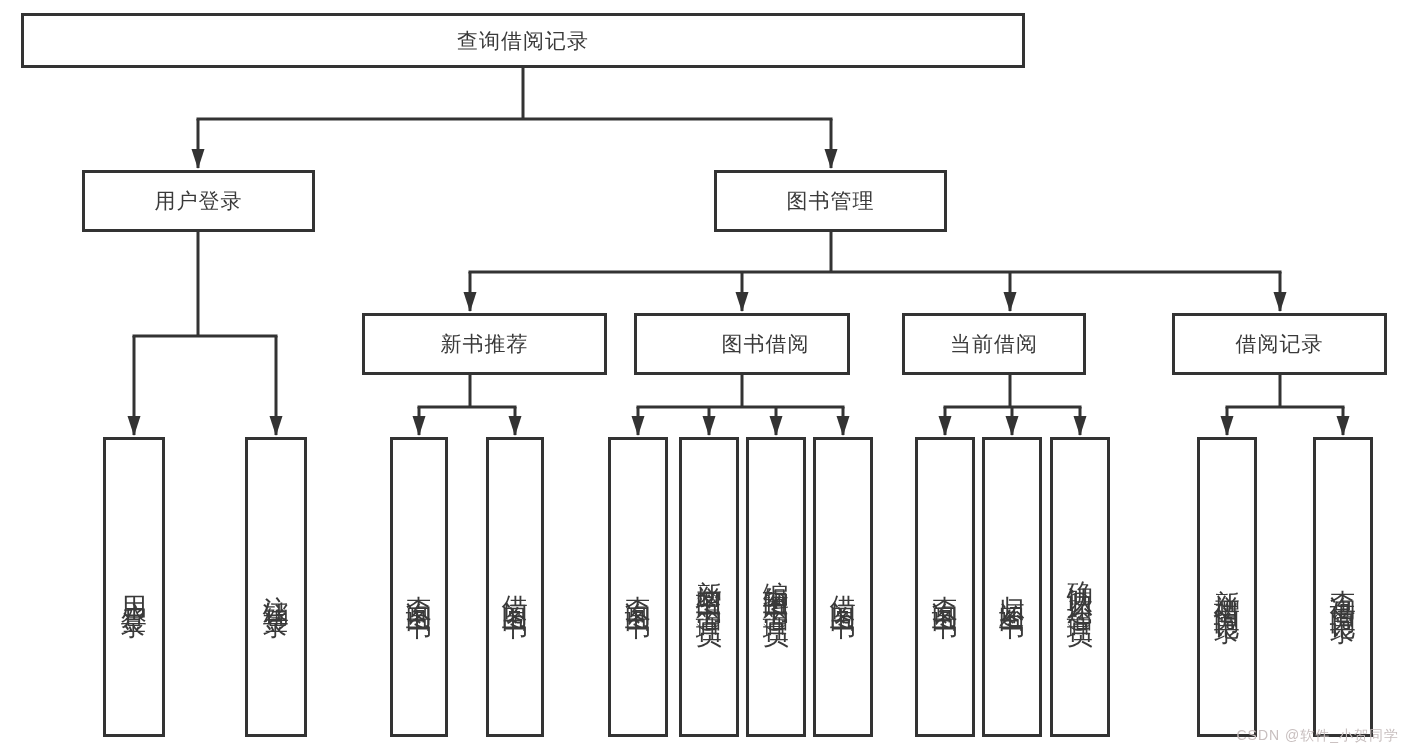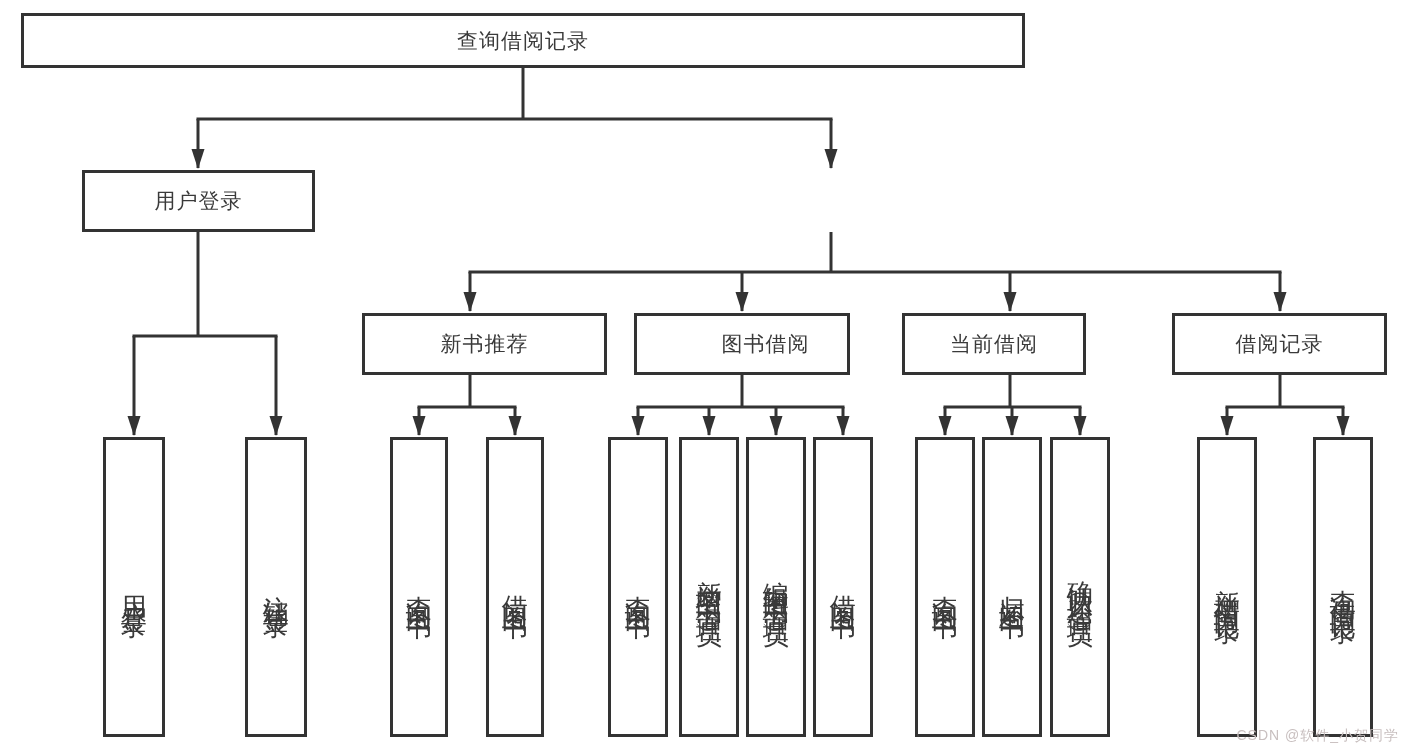--- a/index.html
+++ b/index.html
@@ -126,20 +126,23 @@
     <line x1="1343" y1="407" x2="1343" y2="435" marker-end="url(#ah)"></line>
   </svg>
 
   <div class="box root hbox">
     <span>查询借阅记录</span>
   </div>
 
   <div class="box l2a hbox">
     <span>用户登录</span>
   </div>
+  <div class="box l2b hbox">
+    <span>图书管理</span>
+  </div>
 
   <div class="box l3 l3a hbox">
     <span>新书推荐</span>
   </div>
   <div class="box l3 l3b hbox">
     <span>图书借阅</span>
   </div>
   <div class="box l3 l3c hbox">
     <span>当前借阅</span>
   </div>

